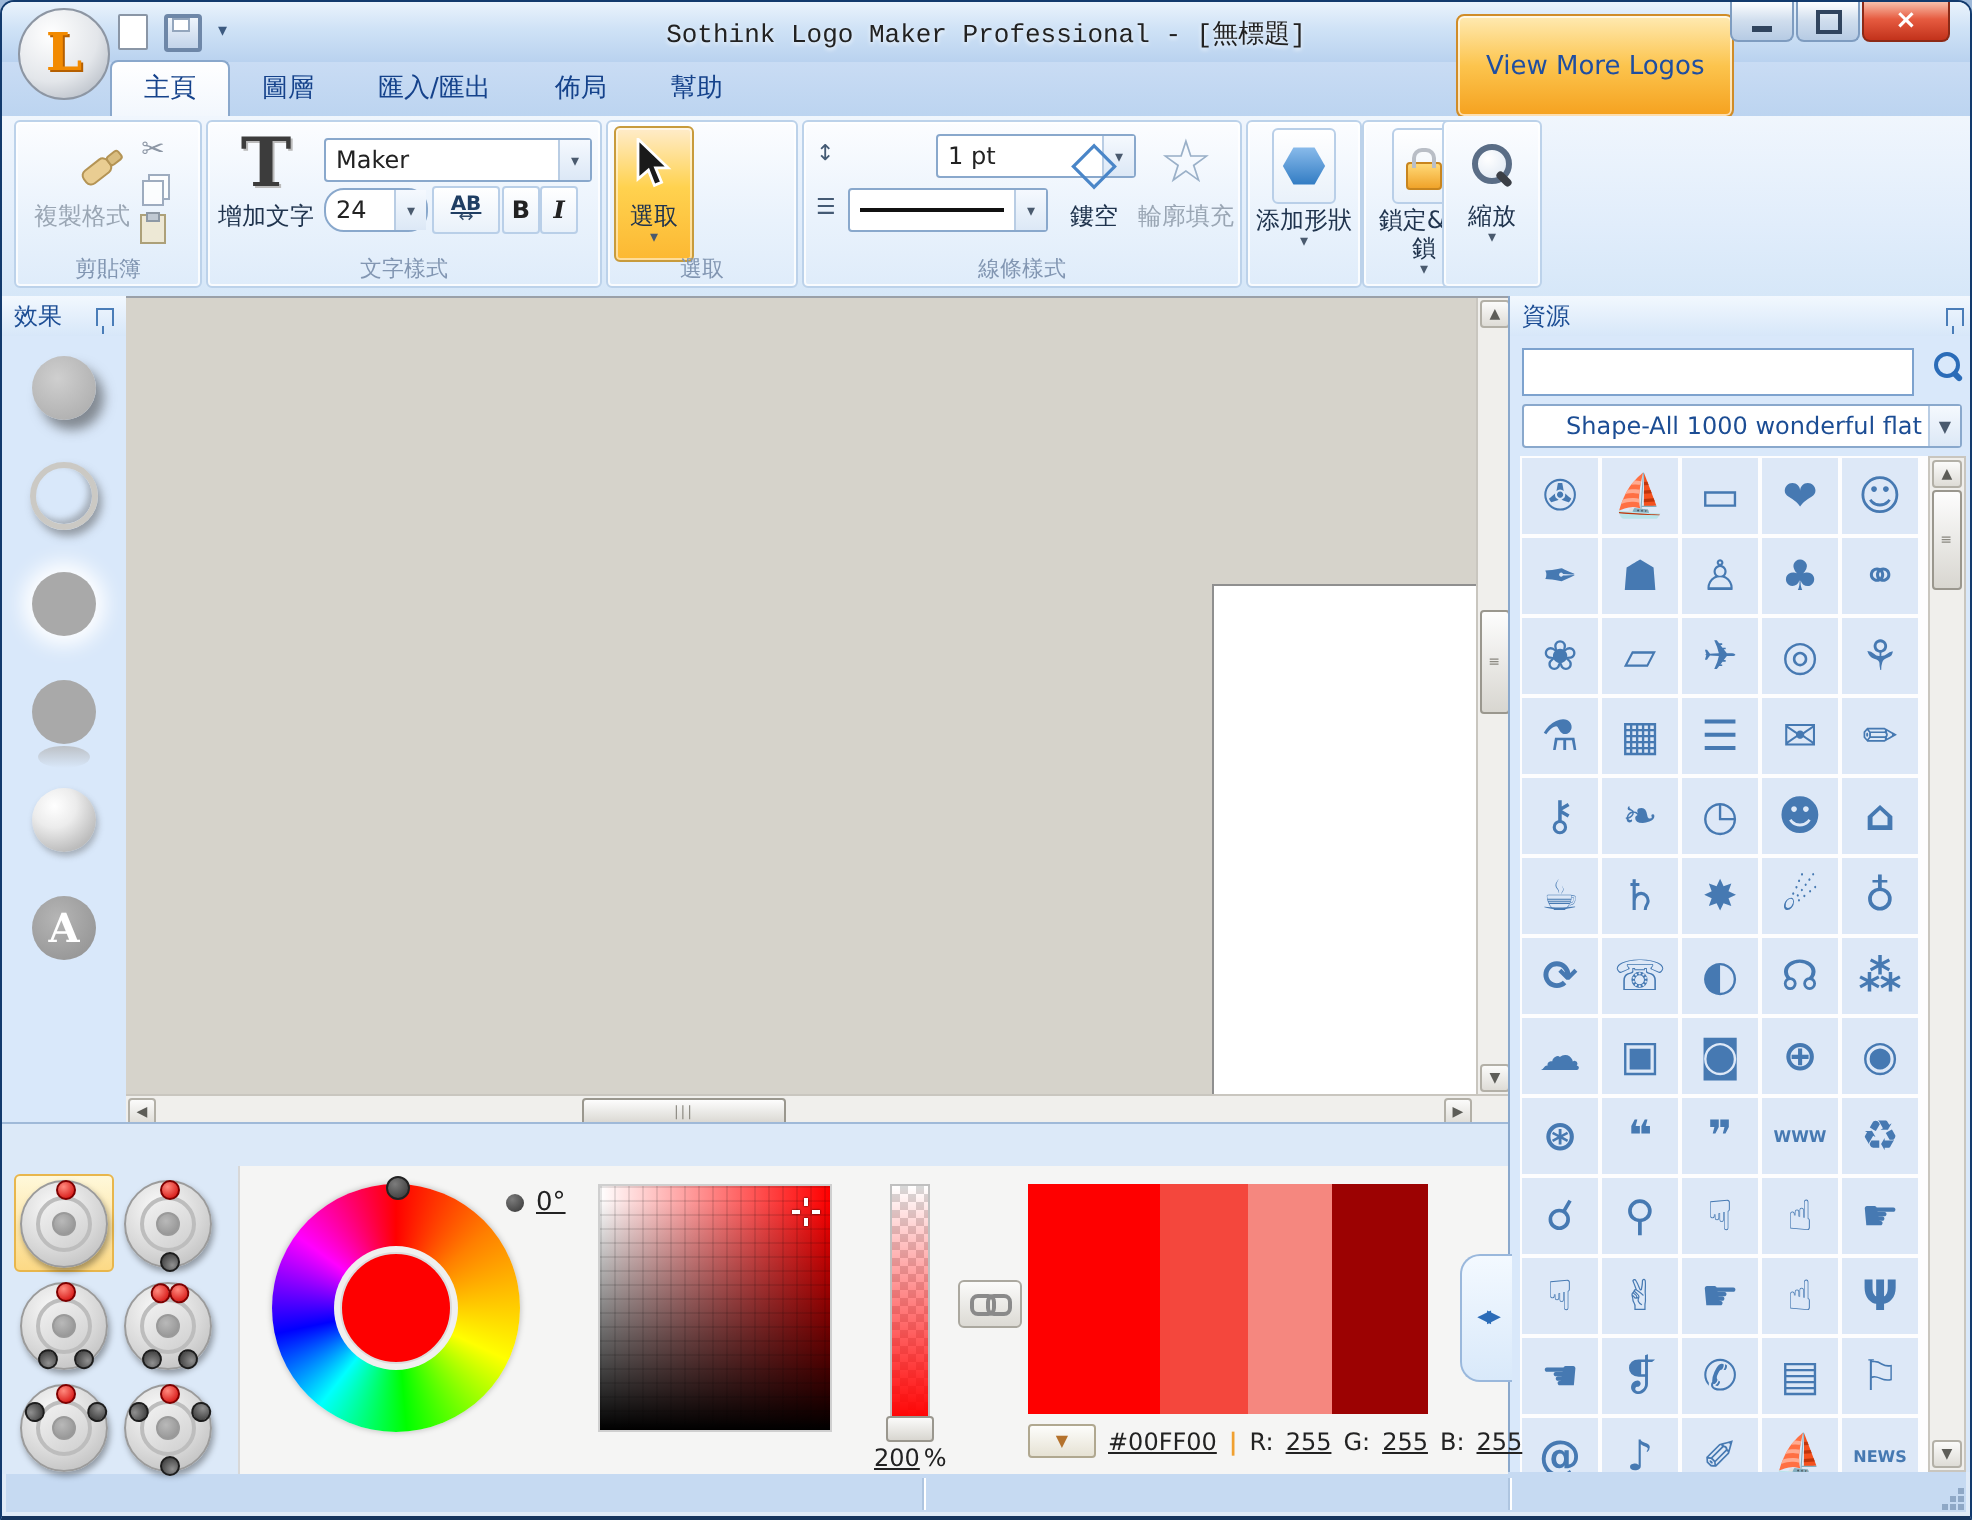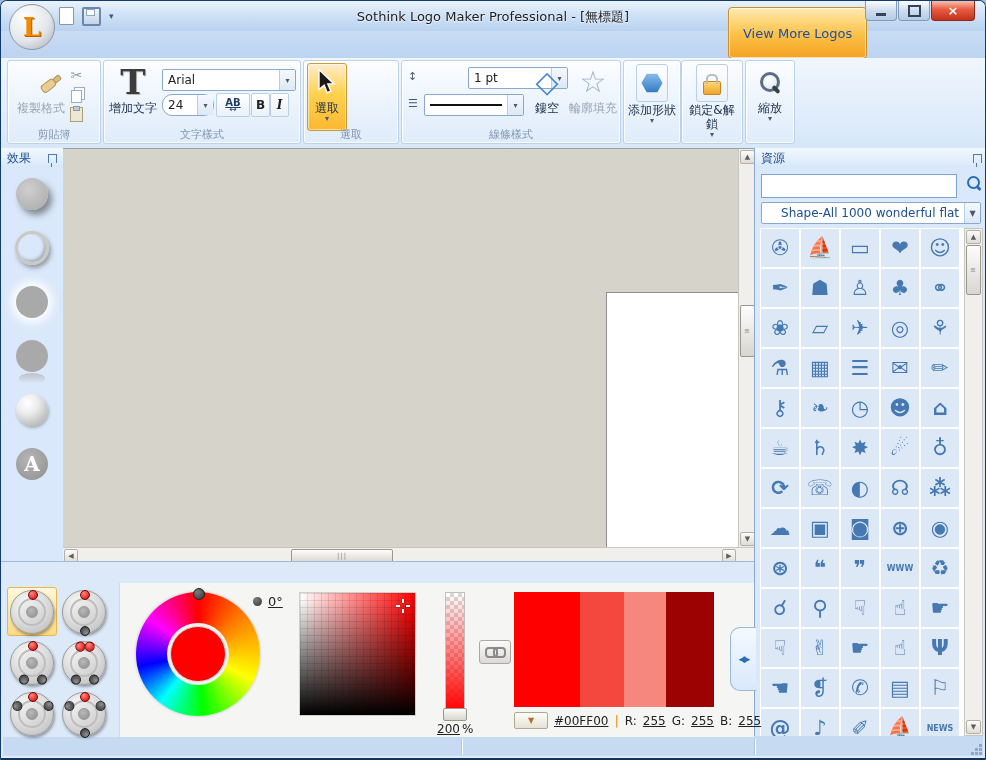--- a/index.html
+++ b/index.html
@@ -11,21 +11,21 @@
   #tabrow{left:0;top:30px;right:0;height:27px;background:linear-gradient(#c9dcf4,#bcd4f0);}
   #logo{left:8px;top:3px;width:44px;height:44px;border-radius:50%;z-index:9;
         background:radial-gradient(circle at 35% 28%,#ffffff,#e3e6ea 55%,#a6adb8);
         border:1px solid #8d96a3;display:flex;align-items:center;justify-content:center;
         font:bold 26px "DejaVu Serif",serif;color:#f28a00;text-shadow:1px 1px 0 #b55f00;}
   .qat{left:58px;top:5px;height:20px;display:flex;align-items:center;gap:8px;}
   .doc-ic{width:13px;height:16px;background:#fff;border:1px solid #8a96a6;border-radius:1px;}
   .save-ic{width:15px;height:15px;background:linear-gradient(#eef4fb,#c3d4ea);border:2px solid #6e87a8;border-radius:2px;position:relative;}
   .save-ic::before{content:"";position:absolute;left:2px;top:0;width:7px;height:5px;background:#fff;border:1px solid #94a6bd;}
   .qat-dd{font-size:9px;color:#3c5a80;}
-  #title-text{left:0;right:0;top:7px;text-align:center;font-size:13px;color:#222;text-shadow:0 1px 2px rgba(255,255,255,.9);}
+  #title-text{left:0;right:0;top:7px;text-align:center;font-size:13px;color:#222;text-shadow:0 1px 2px rgba(255,255,255,.9);font-family:Liberation Mono, monospace;}
   #view-more{left:727px;top:6px;height:18px;padding:16px 14px;display:flex;align-items:center;border-radius:4px;
              background:linear-gradient(#ffeab2,#fcc44d 50%,#f5a11f);border:1px solid #d08c28;
              box-shadow:inset 0 0 0 1px rgba(255,255,255,.65);color:#1f4ea1;font-size:13px;cursor:pointer;}
   #winbtns{right:10px;top:0;display:flex;}
   .wbtn{width:30px;height:19px;margin-left:1px;border:1px solid #7e9cc0;border-top:none;border-radius:0 0 4px 4px;
         background:linear-gradient(#fdfeff,#cfdded 50%,#b6cbe4);display:flex;align-items:center;justify-content:center;}
   .wbtn.close{background:linear-gradient(#f9c0ab,#e65b40 45%,#c2321b);border-color:#8c2a17;color:#fff;font-weight:bold;font-size:13px;width:42px;}
   .g-min{width:10px;height:3px;background:#30445e;margin-top:8px;}
   .g-max{width:9px;height:8px;border:2px solid #30445e;}
   
@@ -95,21 +95,21 @@
   .sbtn{position:absolute;background:linear-gradient(#fbfbfa,#dedcd6);border:1px solid #b3b0a7;border-radius:2px;
         display:flex;align-items:center;justify-content:center;font-size:7px;color:#5d5d58;}
   .sthumb{position:absolute;background:linear-gradient(#fdfdfd,#d8d6d0);border:1px solid #9a978e;border-radius:2px;
           display:flex;align-items:center;justify-content:center;font-size:7px;color:#8c8a82;letter-spacing:1px;}
   
   #respanel{left:753px;top:147px;width:233px;height:588px;background:#d9e8fa;border-left:1px solid #8aa8cc;}
   #res-search{position:absolute;left:6px;top:26px;width:190px;height:20px;background:#fff;border:1px solid #7da2ce;}
   #res-mag{position:absolute;right:8px;top:28px;width:9px;height:9px;border:2.5px solid #2b6cb8;border-radius:50%;}
   #res-mag::after{content:"";position:absolute;width:3px;height:6px;background:#2b6cb8;left:8px;top:7px;transform:rotate(-45deg);border-radius:2px;}
   #res-cat{position:absolute;left:6px;top:54px;width:218px;height:20px;}
-  #res-cat .cval{text-align:right;color:#1c4d94;}
+  #res-cat .cval{text-align:left;color:#1c4d94;margin-left:16px;}
   #icon-grid{position:absolute;left:5px;top:80px;width:202px;height:506px;overflow:hidden;background:#fdfdfe;
              display:grid;grid-template-columns:repeat(5,38px);grid-auto-rows:38px;gap:2px;padding:1px;}
   .icell{background:#dde8f7;display:flex;align-items:center;justify-content:center;}
   .gly{font-size:21px;color:#4679b2;font-weight:bold;}
   .gly.txt{font-size:8px;letter-spacing:0;}
   #res-scroll{position:absolute;left:209px;top:80px;width:17px;height:506px;background:#f0efec;border:1px solid #c9c6bf;}
   
   #colpanel{left:0;top:560px;width:753px;height:175px;background:#dce9f8;border-top:1px solid #9fb9d8;}
   #col-body{position:absolute;left:118px;top:21px;right:0;bottom:0;background:#f5f5f4;border-left:1px solid #d8d8d8;}
   #schemes{position:absolute;left:6px;top:25px;width:108px;display:grid;grid-template-columns:repeat(2,50px);grid-auto-rows:49px;gap:2px;}
@@ -192,20 +192,27 @@
   <div id="winbtns" class="abs">
     <div class="wbtn">
         <span class="g-min"></span>
       </div>
     <div class="wbtn">
         <span class="g-max"></span>
       </div>
     <div class="wbtn close">×</div>
   </div>
 
+  <div id="tabs" class="abs">
+    <div class="tab active">主頁</div>
+    <div class="tab">圖層</div>
+    <div class="tab">匯入/匯出</div>
+    <div class="tab">佈局</div>
+    <div class="tab">幫助</div>
+  </div>
 
   <div id="ribbon" class="abs">
 
     <div class="grp" style="left:6px;width:92px;">
       <div class="bigbtn disabled" style="left:3px;top:3px;width:54px;height:62px;align-items:flex-end;">
         <span class="ico">
           <svg width="30" height="30" viewBox="0 0 30 30" class="cursor-svg">
               <g transform="rotate(-38 15 15)">
                 <rect x="4" y="13" width="15" height="8" rx="3" fill="#e9cd92" stroke="#b49455"></rect>
                 <rect x="19" y="14.5" width="7" height="5" rx="1.5" fill="#d9bd80" stroke="#b49455"></rect>
@@ -221,21 +228,21 @@
       </div>
       <div class="grp-lbl">剪貼簿</div>
     </div>
 
     <div class="grp" style="left:102px;width:196px;">
       <div class="bigbtn" style="left:3px;top:3px;width:52px;height:62px;">
         <span class="ico T-ic">T</span>
         <span>增加文字</span>
       </div>
       <div class="combo" style="left:58px;top:8px;width:132px;">
-        <span class="cval">Arial</span>
+        <span class="cval">Maker</span>
         <span class="cdd">▾</span>
       </div>
       <div class="combo" style="left:58px;top:33px;width:50px;border-radius:10px;">
         <span class="cval">24</span>
         <span class="cdd">▾</span>
       </div>
       <div class="smallbtn" style="left:112px;top:32px;width:32px;height:22px;flex-direction:column;line-height:9px;">
         <span style="font-size:10px;font-weight:bold;color:#1f3e63;text-decoration:underline;">AB</span>
         <span class="ab-arrow">↔</span>
       </div>
@@ -292,21 +299,21 @@
     <div class="grp" style="left:680px;width:60px;">
       <div class="bigbtn" style="left:2px;top:3px;right:2px;height:74px;">
         <span class="ico whitebtn" style="width:30px;border-radius:3px;">
             <span class="lock-ic"></span>
           </span>
         <span>鎖定&amp;解鎖</span>
         <span class="dda">▾</span>
       </div>
     </div>
 
-    <div class="grp" style="left:744px;width:48px;">
+    <div class="grp" style="left:720px;width:48px;">
       <div class="bigbtn" style="left:2px;top:3px;right:2px;height:74px;">
         <span class="ico">
             <span class="mag"></span>
           </span>
         <span>縮放</span>
         <span class="dda">▾</span>
       </div>
     </div>
   </div>
 

